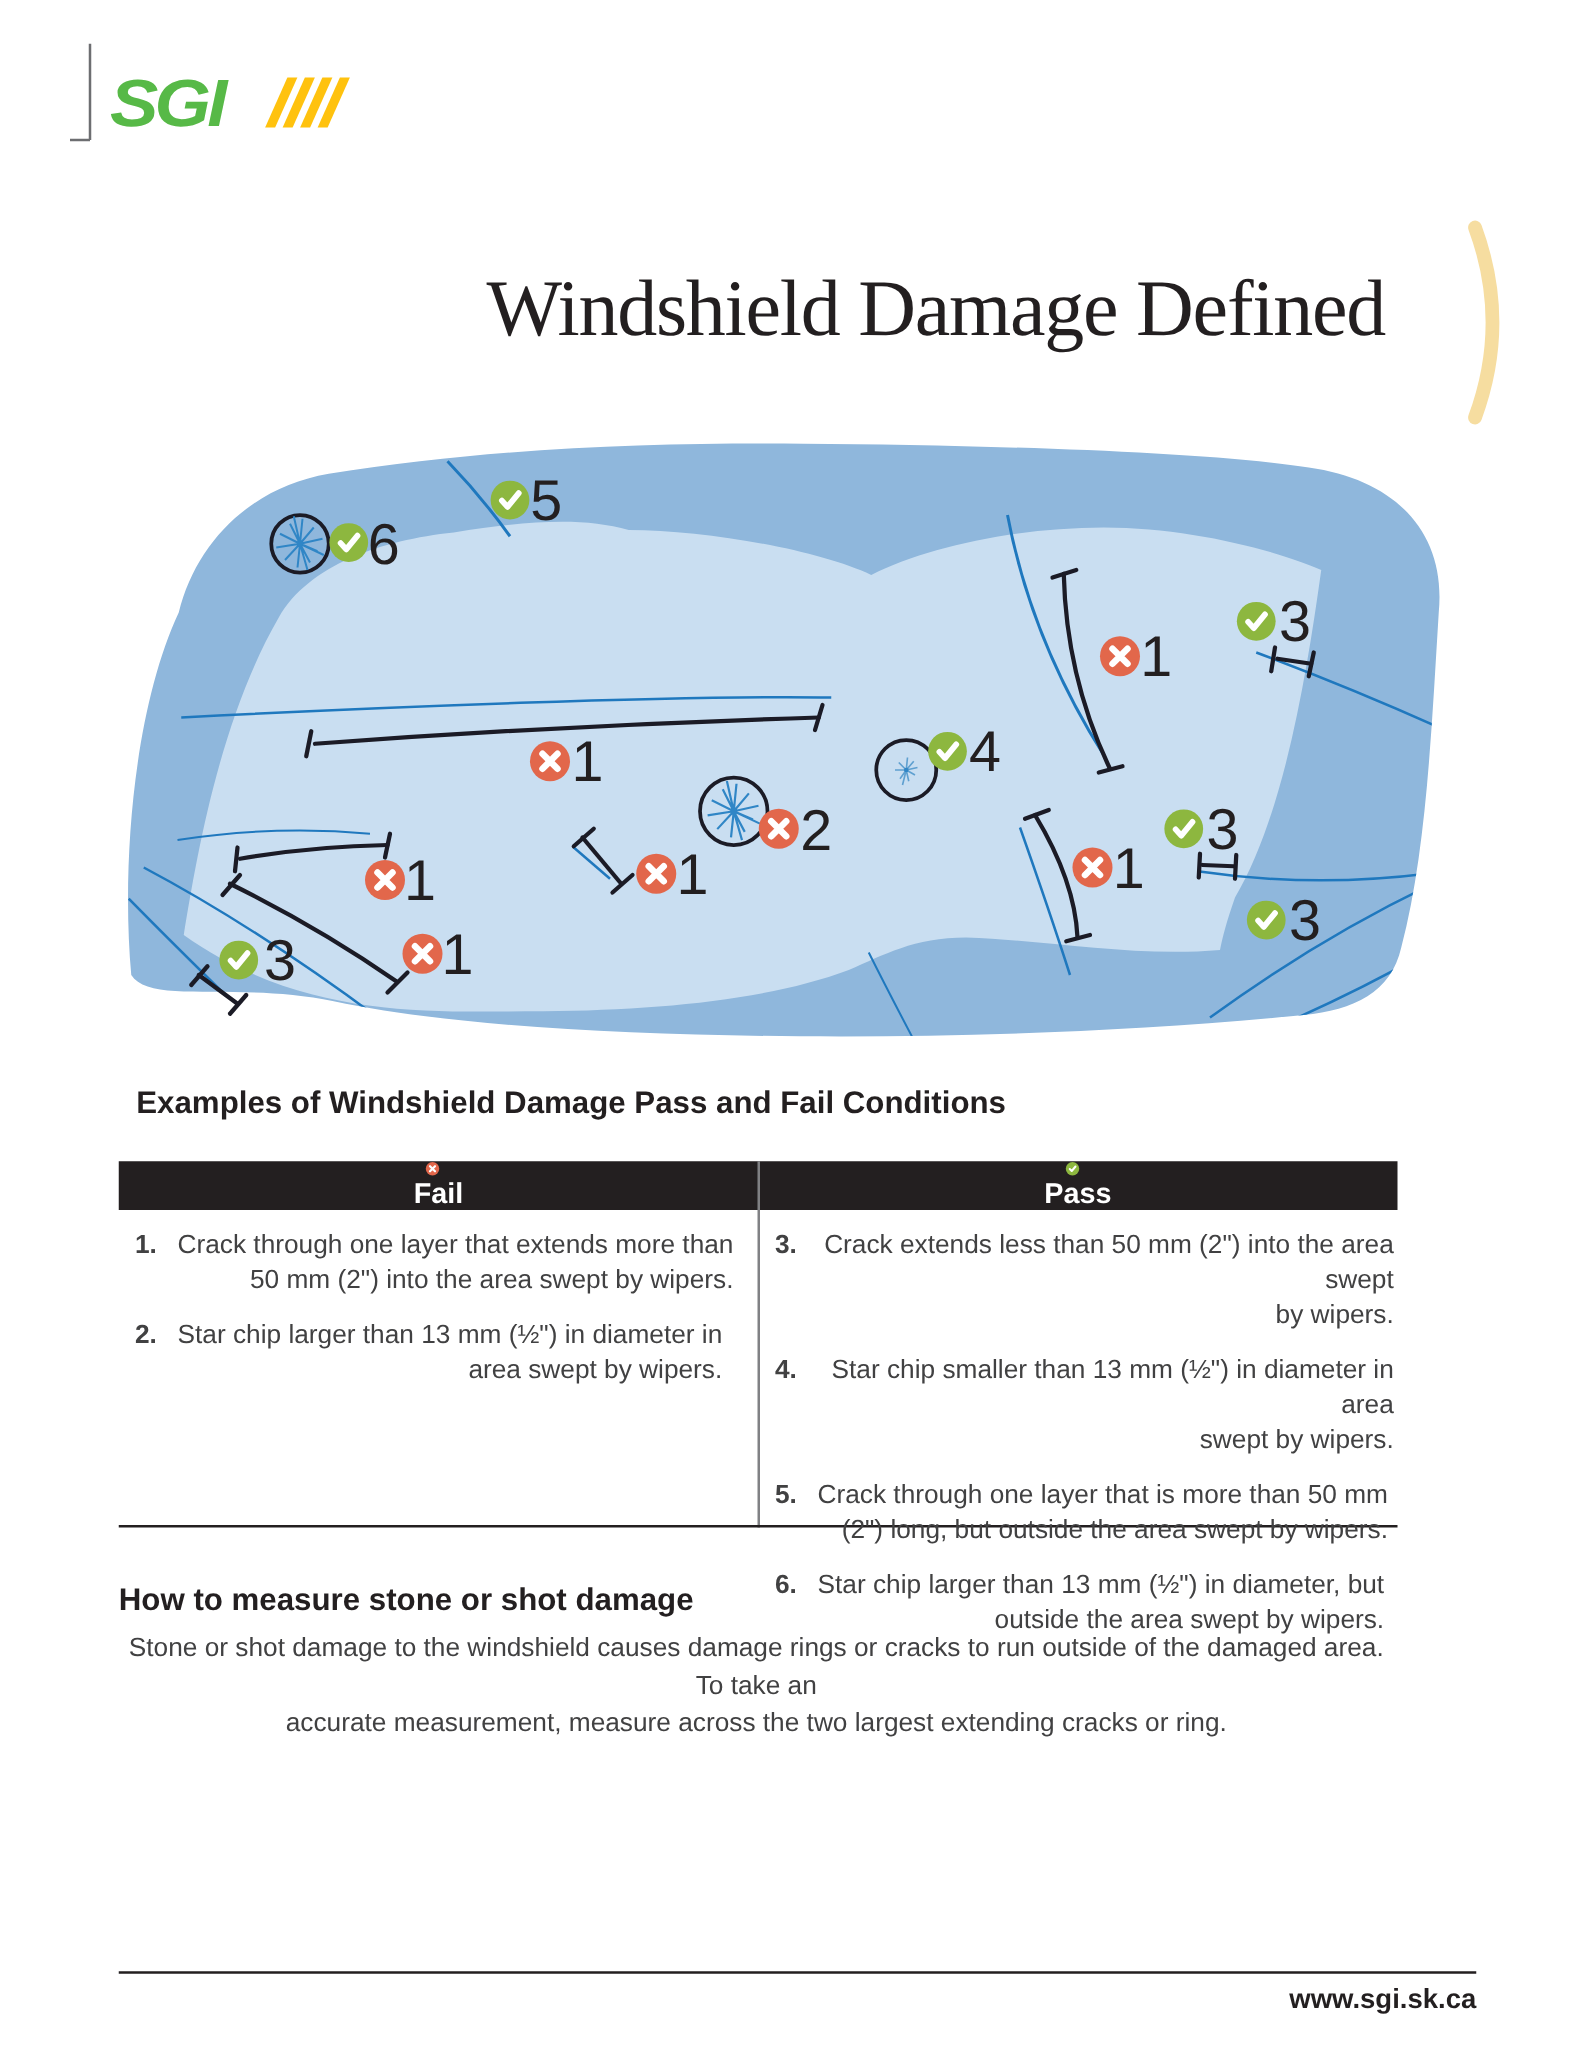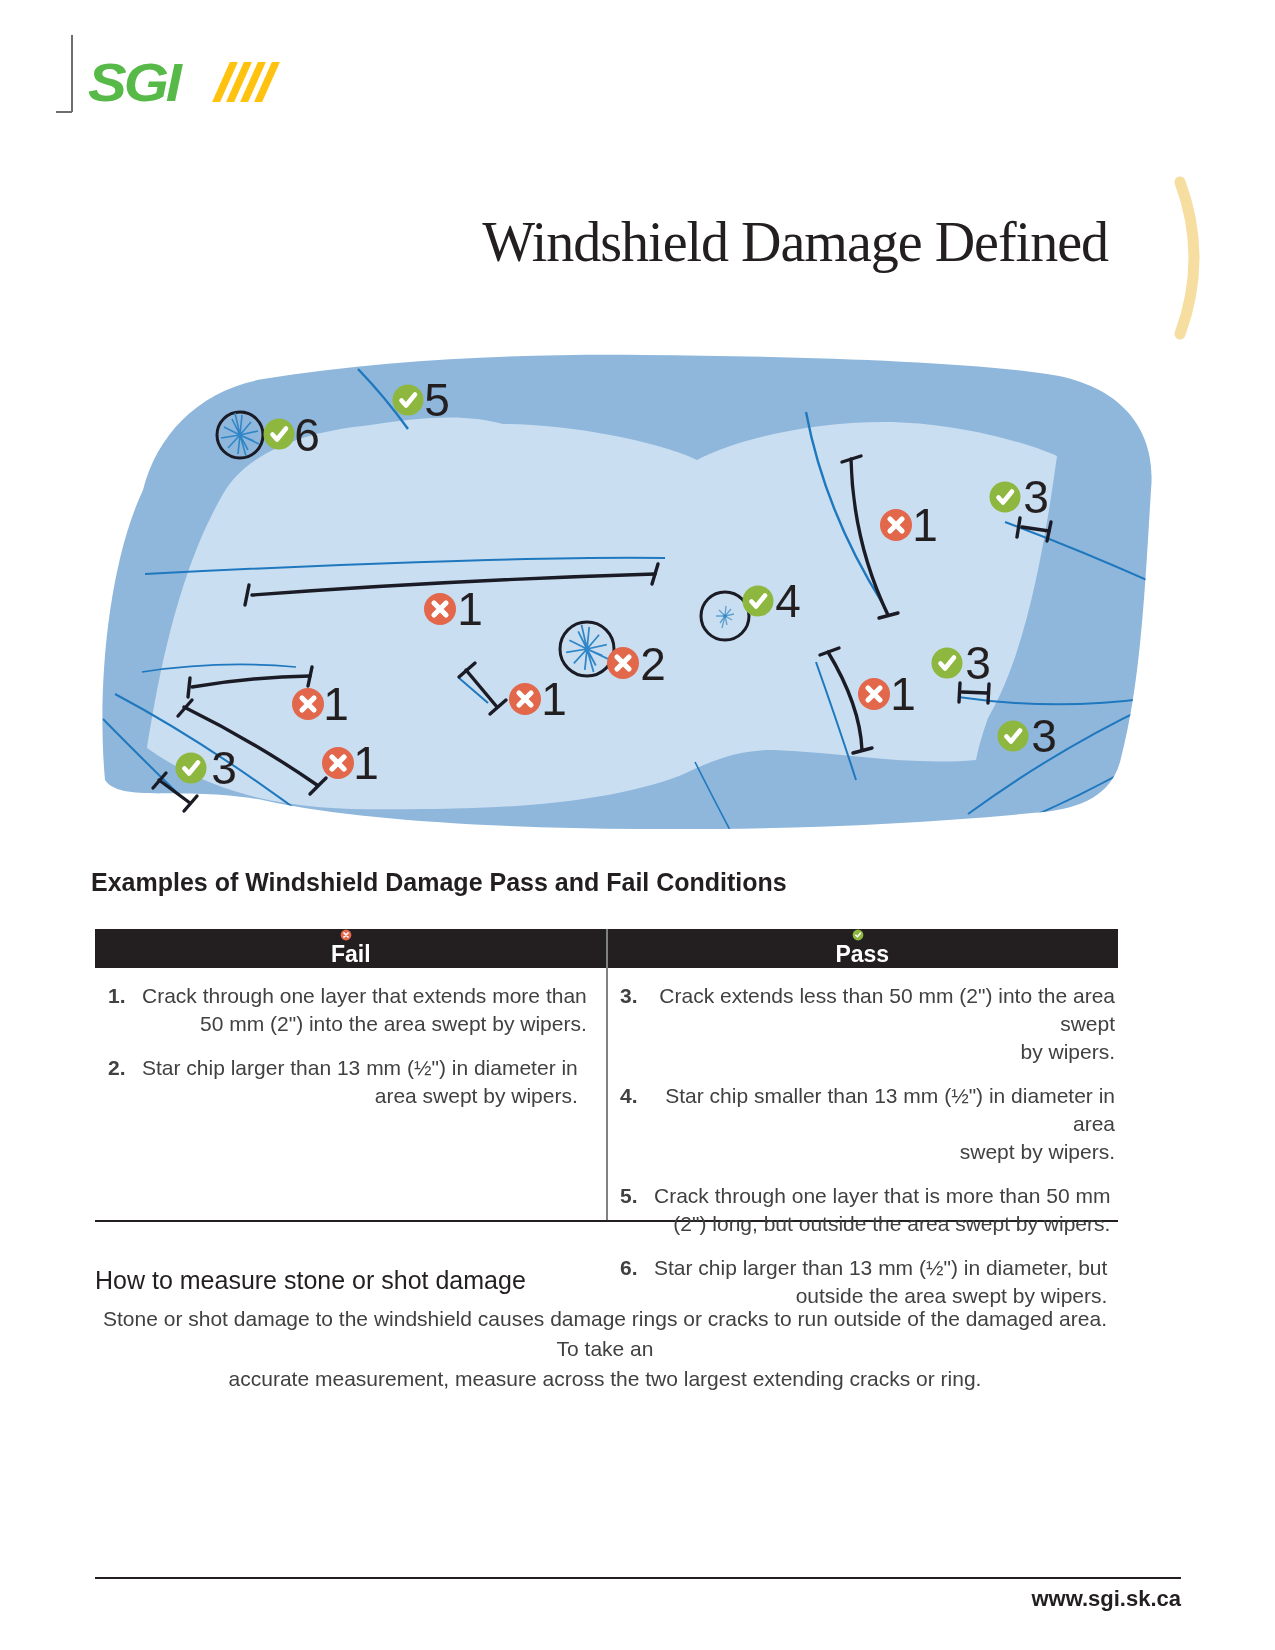--- a/index.html
+++ b/index.html
@@ -16,43 +16,43 @@
   .logo{left:88px;top:50px;height:58px;display:flex;align-items:flex-end;gap:32px;}
   .logo-text{
     font-style:italic;font-weight:bold;font-size:58px;line-height:50px;
     color:#57b947;letter-spacing:-3px;transform:scaleY(.92);
   }
   .logo-slashes{display:flex;margin-left:10px;margin-bottom:6px;}
   .logo-slash{width:8px;height:40px;background:#ffc20e;margin-right:6px;transform:skewX(-24deg);}
   
   .title{
     left:300px;top:210px;width:808px;text-align:right;
-    font-family:"Liberation Serif",serif;font-size:56px;font-weight:normal;
+    font-family:"Liberation Serif",serif;font-size:64px;font-weight:normal;
     color:#231f20;letter-spacing:-1px;
   }
   .title-arc{left:1156px;top:168px;}
   
   .shield{left:95px;top:352px;}
   
-  .sec-heading{left:91px;top:868px;font-size:25px;font-weight:bold;color:#231f20;}
+  .sec-heading{left:109px;top:868px;font-size:25px;font-weight:bold;color:#231f20;}
   
   .tbl-header{left:95px;top:929px;width:1023px;height:39px;background:#231f20;display:flex;}
   .tbl-cell{width:511.5px;display:flex;align-items:center;justify-content:center;color:#ffffff;
     font-size:23px;font-weight:bold;flex-direction:column;}
   .tbl-cell svg{margin-right:9px;}
   .tbl-divider{left:606px;top:929px;width:2px;height:293px;background:#808184;}
   .tbl-bottom{left:95px;top:1220px;width:1023px;height:2px;background:#231f20;}
   .rule-list{position:absolute;margin:0;padding:0;list-style:none;}
   .fail-list{left:108px;top:982px;width:490px;}
   .pass-list{left:620px;top:982px;width:495px;}
   .rule-item{display:flex;margin-bottom:16px;font-size:21px;line-height:28px;color:#414142;}
   .rule-num{width:34px;font-weight:bold;flex:none;color:#414142;}
   .rule-txt{white-space:pre-line;text-align:right;}
   
-  .howto-heading{left:95px;top:1266px;font-size:25px;font-weight:normal;color:#231f20;}
+  .howto-heading{left:95px;top:1266px;font-size:25px;font-weight:bold;color:#231f20;}
   .howto-body{left:95px;top:1304px;width:1020px;font-size:21px;line-height:30px;color:#414142;white-space:pre-line;text-align:center;}
   
   .foot-line{left:95px;top:1577px;width:1086px;height:2px;background:#231f20;}
   .foot-url{left:781px;top:1586px;width:400px;text-align:right;font-size:22px;font-weight:bold;color:#231f20;text-decoration:none;display:block;}
 </style>
 </head>
 <body>
 
 <div class="page">
 

